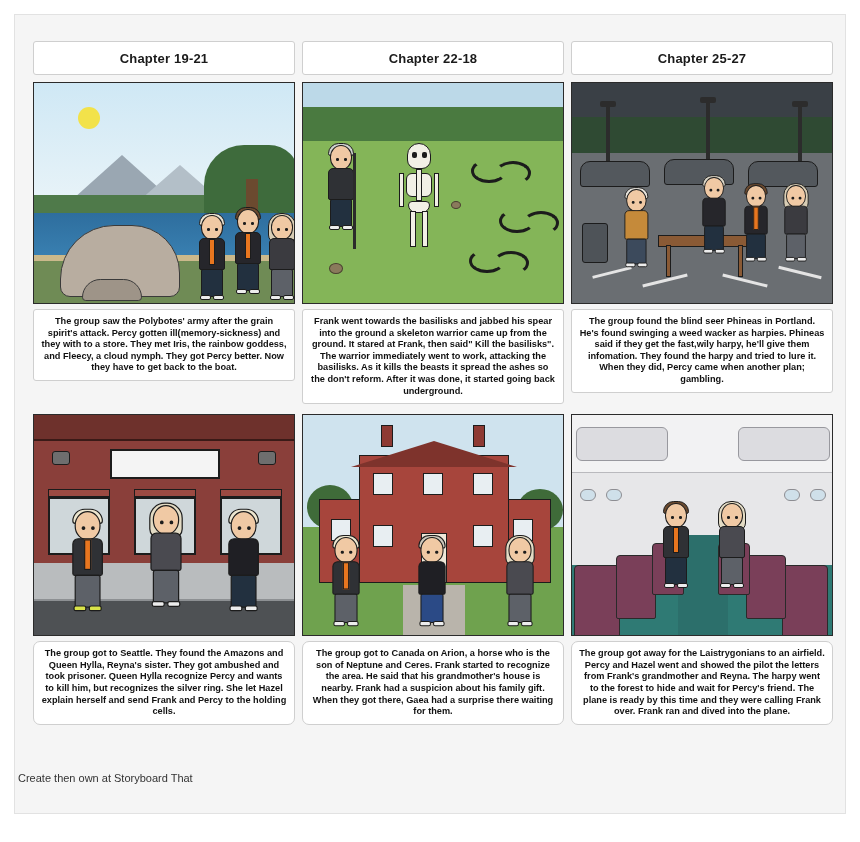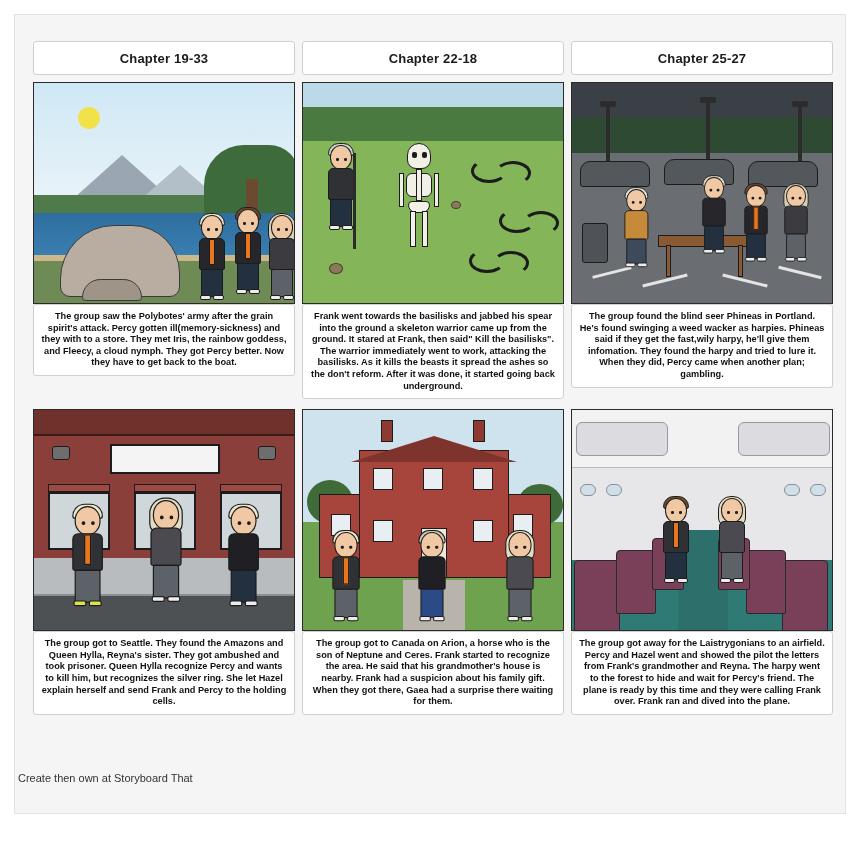--- a/index.html
+++ b/index.html
@@ -43,33 +43,34 @@
     letter-spacing: .2px;
   }
   .art {
     height: 222px;
     border: 1px solid #2b2b2b;
     position: relative;
     overflow: hidden;
     background: #9dbf6a;
   }
   .caption {
+    margin-top: 5px;
     min-height: 72px;
     background: #ffffff;
     border: 1px solid #cfcfcf;
     border-radius: 3px;
     padding: 6px 7px;
     font-size: 9.2px; line-height: 11.6px;
     font-weight: bold;
     color: #111;
     text-align: center;
     display: flex; align-items: center; justify-content: center;
   }
   .cell.row1 .caption { min-height: 72px; }
-  .cell.row2 .caption { min-height: 78px; }
+  .cell.row2 .caption { min-height: 78px; border-radius: 7px; }
   #footer {
     position: absolute;
     left: 18px; top: 772px;
     font-size: 11px;
     color: #333;
   }
 
   
   .layer { position: absolute; }
 
@@ -204,21 +205,21 @@
 </head>
 <body>
 
 <div id="page">
   <div id="board">
 
     <div id="grid">
 
       <div class="cell row1">
         <div class="title-box">
-          <span>Chapter 19-33</span>
+          <span>Chapter 19-21</span>
         </div>
         <div class="art">
           <div class="layer p1-sky"></div>
           <div class="layer p1-sun"></div>
           <div class="layer p1-mt-far"></div>
           <div class="layer p1-mt-far2"></div>
           <div class="layer p1-hill"></div>
           <div class="layer p1-tree-mass"></div>
           <div class="layer p1-trunk"></div>
           <div class="layer p1-water"></div>

